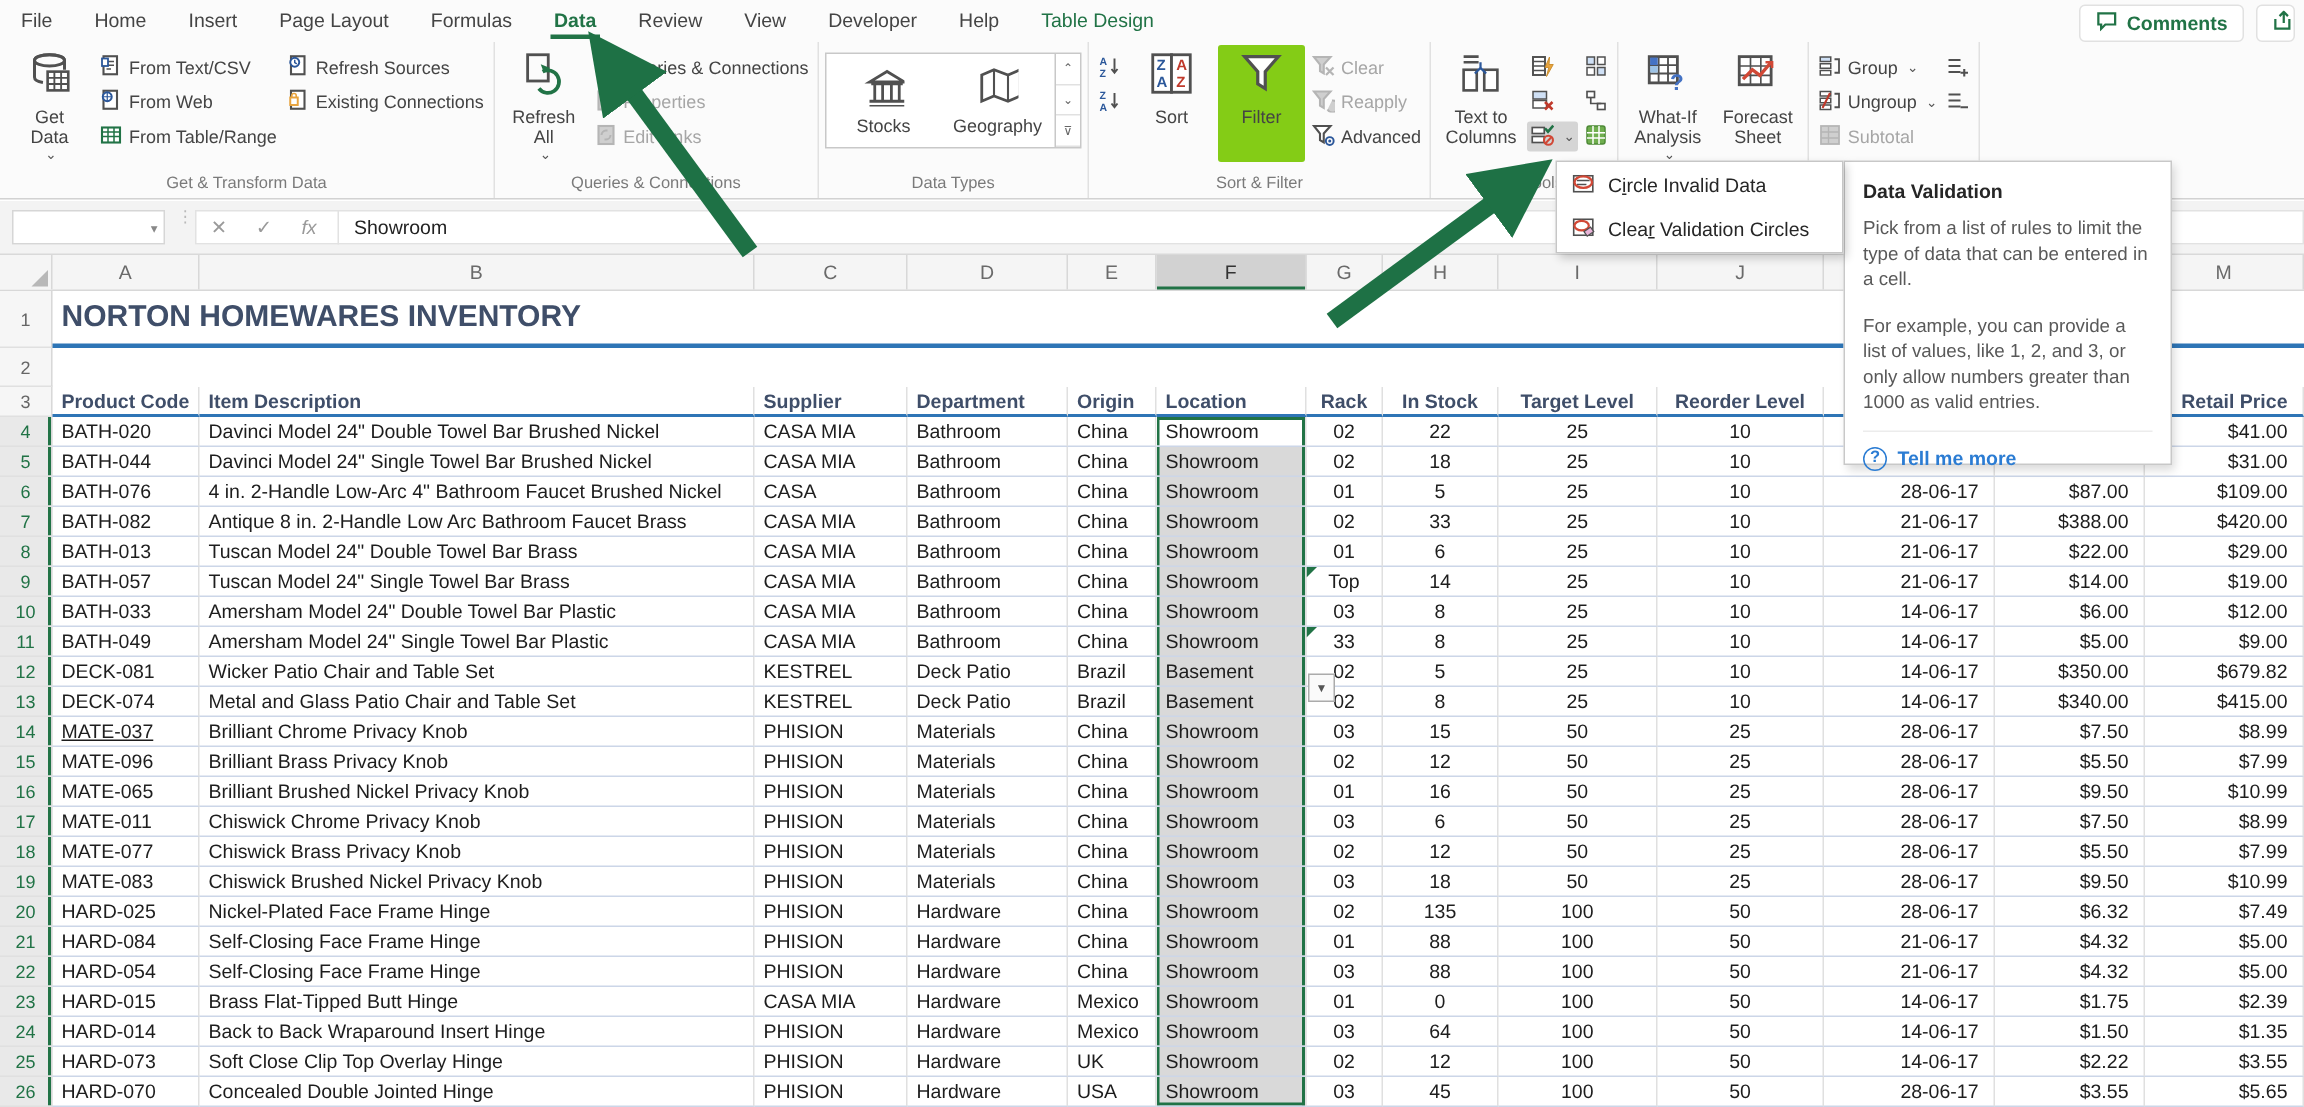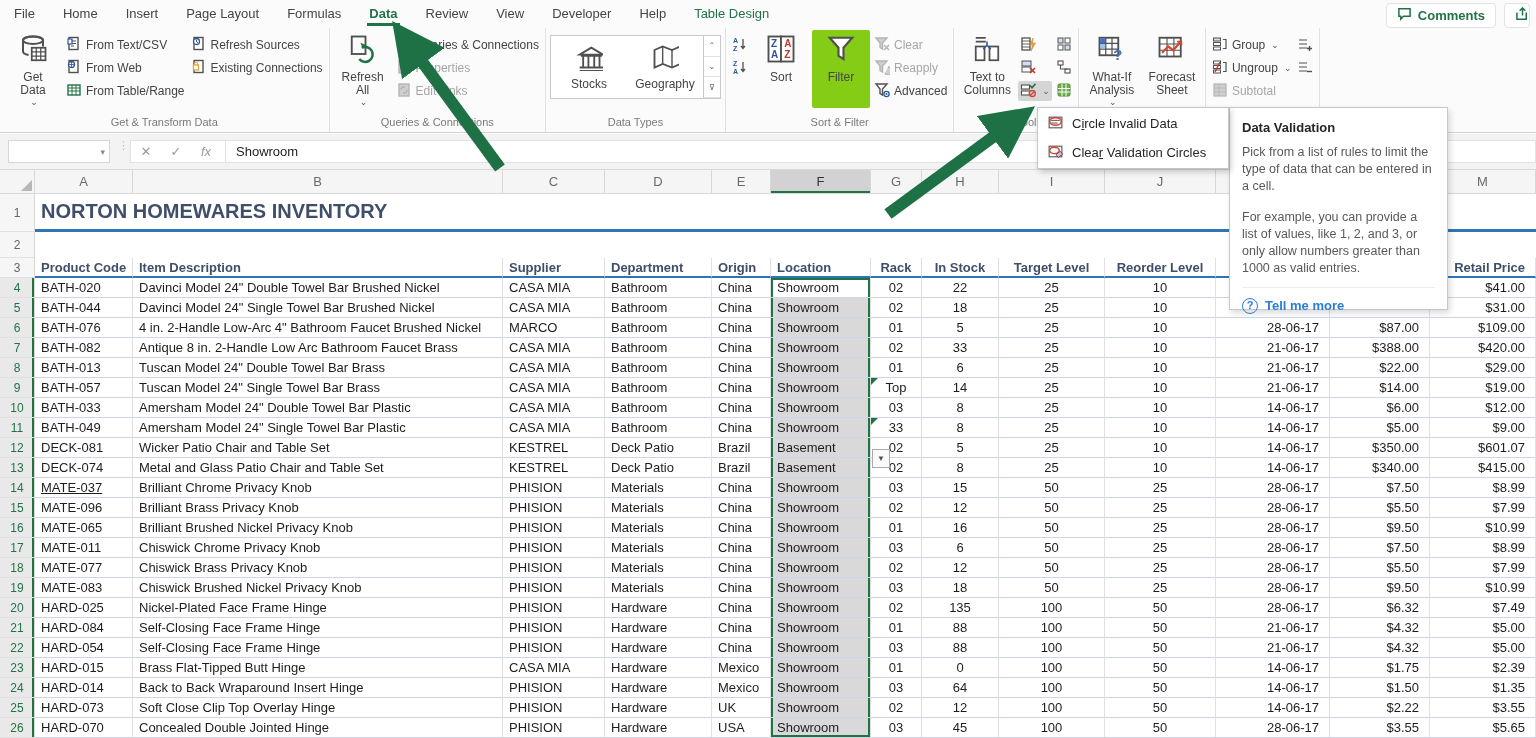--- a/index.html
+++ b/index.html
@@ -548,21 +548,21 @@
           <div class="cell ac" style="width: 106px;">25</div>
           <div class="cell ac" style="width: 111px;">10</div>
           <div class="cell ar" style="width: 114px;"></div>
           <div class="cell ar" style="width: 100px;"></div>
           <div class="cell ar" style="width: 106px;">$31.00</div>
         </div>
         <div class="grow" style="top: 148px; height: 20px;">
           <div class="rowhdr selrow">6</div>
           <div class="cell al" style="width: 98px;">BATH-076</div>
           <div class="cell al" style="width: 370px;">4 in. 2-Handle Low-Arc 4" Bathroom Faucet Brushed Nickel</div>
-          <div class="cell al" style="width: 102px;">MARCO</div>
+          <div class="cell al" style="width: 102px;">CASA</div>
           <div class="cell al" style="width: 107px;">Bathroom</div>
           <div class="cell al" style="width: 59px;">China</div>
           <div class="cell al selF" style="width: 100px;">Showroom</div>
           <div class="cell ac" style="width: 51px;">01</div>
           <div class="cell ac" style="width: 77px;">5</div>
           <div class="cell ac" style="width: 106px;">25</div>
           <div class="cell ac" style="width: 111px;">10</div>
           <div class="cell ar" style="width: 114px;">28-06-17</div>
           <div class="cell ar" style="width: 100px;">$87.00</div>
           <div class="cell ar" style="width: 106px;">$109.00</div>
@@ -654,21 +654,21 @@
           <div class="cell al" style="width: 102px;">KESTREL</div>
           <div class="cell al" style="width: 107px;">Deck Patio</div>
           <div class="cell al" style="width: 59px;">Brazil</div>
           <div class="cell al selF" style="width: 100px;">Basement</div>
           <div class="cell ac" style="width: 51px;">02</div>
           <div class="cell ac" style="width: 77px;">5</div>
           <div class="cell ac" style="width: 106px;">25</div>
           <div class="cell ac" style="width: 111px;">10</div>
           <div class="cell ar" style="width: 114px;">14-06-17</div>
           <div class="cell ar" style="width: 100px;">$350.00</div>
-          <div class="cell ar" style="width: 106px;">$601.07</div>
+          <div class="cell ar" style="width: 106px;">$679.82</div>
         </div>
         <div class="grow" style="top: 288px; height: 20px;">
           <div class="rowhdr selrow">13</div>
           <div class="cell al" style="width: 98px;">DECK-074</div>
           <div class="cell al" style="width: 370px;">Metal and Glass Patio Chair and Table Set</div>
           <div class="cell al" style="width: 102px;">KESTREL</div>
           <div class="cell al" style="width: 107px;">Deck Patio</div>
           <div class="cell al" style="width: 59px;">Brazil</div>
           <div class="cell al selF" style="width: 100px;">Basement</div>
           <div class="cell ac" style="width: 51px;">02</div>

